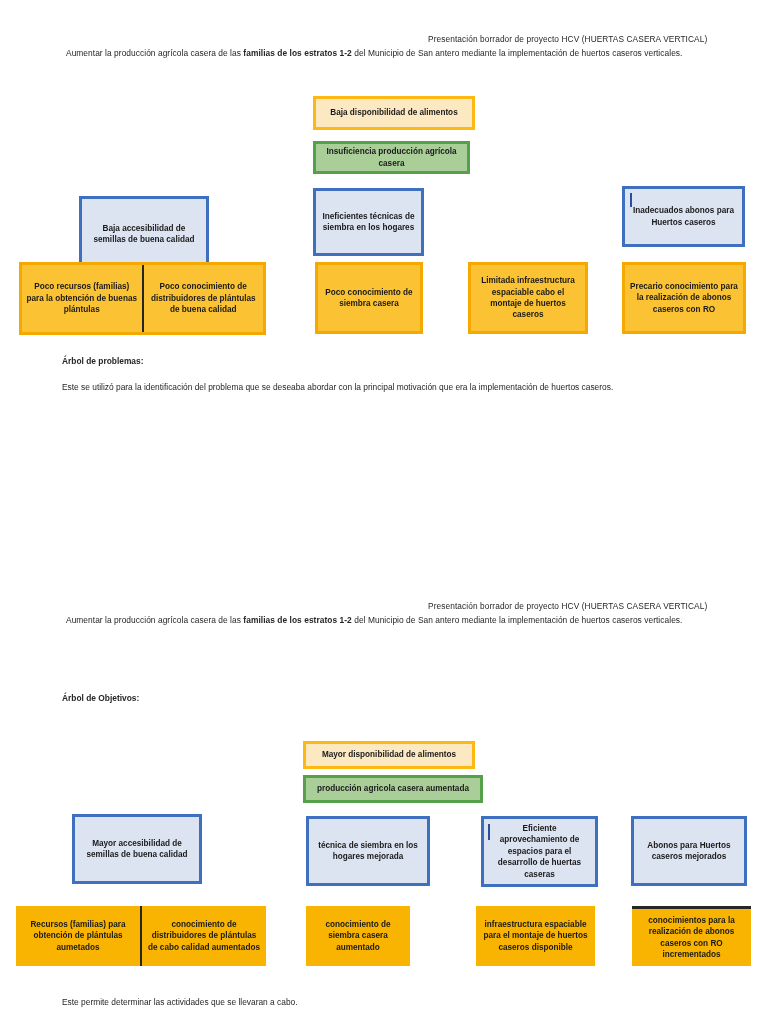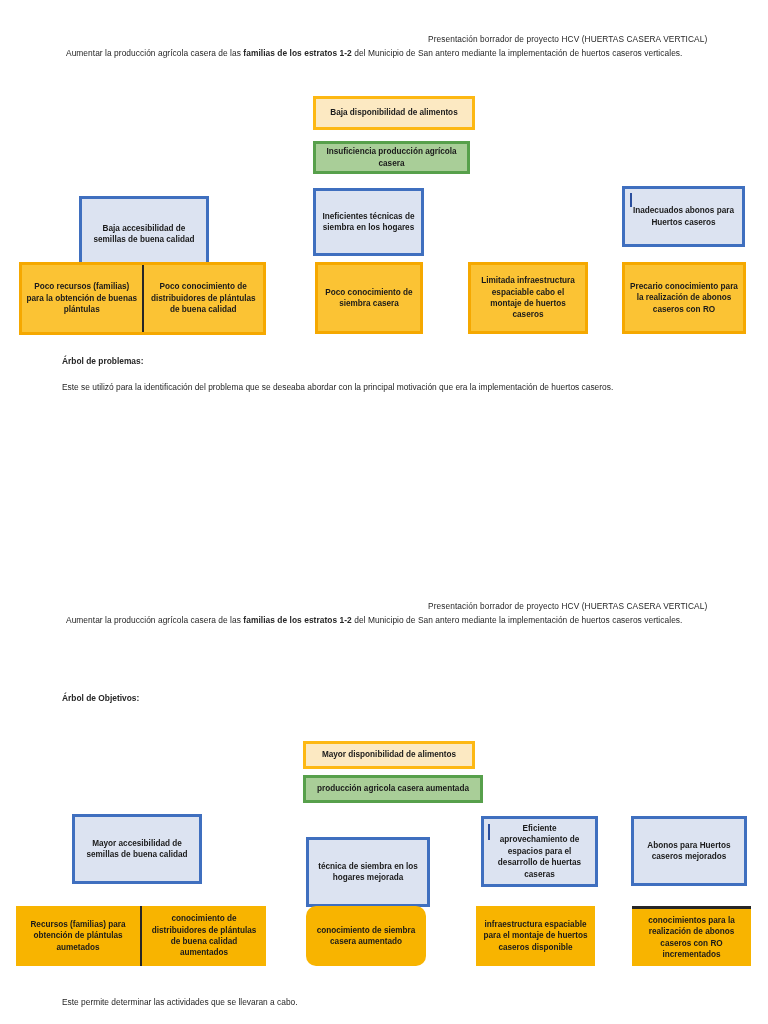--- a/index.html
+++ b/index.html
@@ -178,38 +178,38 @@
     <span>Mayor disponibilidad de alimentos</span>
   </div>
 
   <div class="box box-green" style="left:303px;top:775px;width:180px;height:28px;">
     <span>producción agricola casera aumentada</span>
   </div>
 
   <div class="box box-blue" style="left:72px;top:814px;width:130px;height:70px;">
     <span>Mayor accesibilidad de semillas de buena calidad</span>
   </div>
-  <div class="box box-blue" style="left:306px;top:816px;width:124px;height:70px;margin-top:21px;">
+  <div class="box box-blue" style="left:306px;top:816px;width:124px;height:70px;">
     <span>técnica de siembra en los hogares mejorada</span>
   </div>
   <div class="box box-blue" style="left:481px;top:816px;width:117px;height:71px;">
     <span>Eficiente aprovechamiento de espacios para el desarrollo de huertas caseras</span>
     <div class="caret" style="left:4px;top:5px;height:16px;"></div>
   </div>
   <div class="box box-blue" style="left:631px;top:816px;width:116px;height:70px;">
     <span>Abonos para Huertos caseros mejorados</span>
   </div>
 
   <div class="box-split box-amber" style="left:16px;top:906px;width:250px;height:60px;">
     <div class="cell left">Recursos (familias) para obtención de plántulas aumetados</div>
     <div class="divider"></div>
-    <div class="cell right">conocimiento de distribuidores de plántulas de buena calidad aumentados</div>
-  </div>
-
-  <div class="box box-amber" style="left:306px;top:906px;width:120px;height:60px;border-radius:10px;">
+    <div class="cell right">conocimiento de distribuidores de plántulas de cabo calidad aumentados</div>
+  </div>
+
+  <div class="box box-amber" style="left:306px;top:906px;width:104px;height:60px;">
     <span>conocimiento de siembra casera aumentado</span>
   </div>
   <div class="box box-amber" style="left:476px;top:906px;width:119px;height:60px;">
     <span> infraestructura espaciable para el montaje de huertos caseros disponible</span>
   </div>
   <div class="box box-amber-top" style="left:632px;top:906px;width:119px;height:60px;">
     <span>conocimientos para la realización de abonos caseros con RO incrementados</span>
   </div>
 
   <div class="note" style="left:62px;top:996px;width:650px;">Este permite determinar las actividades que se llevaran a cabo.</div>

